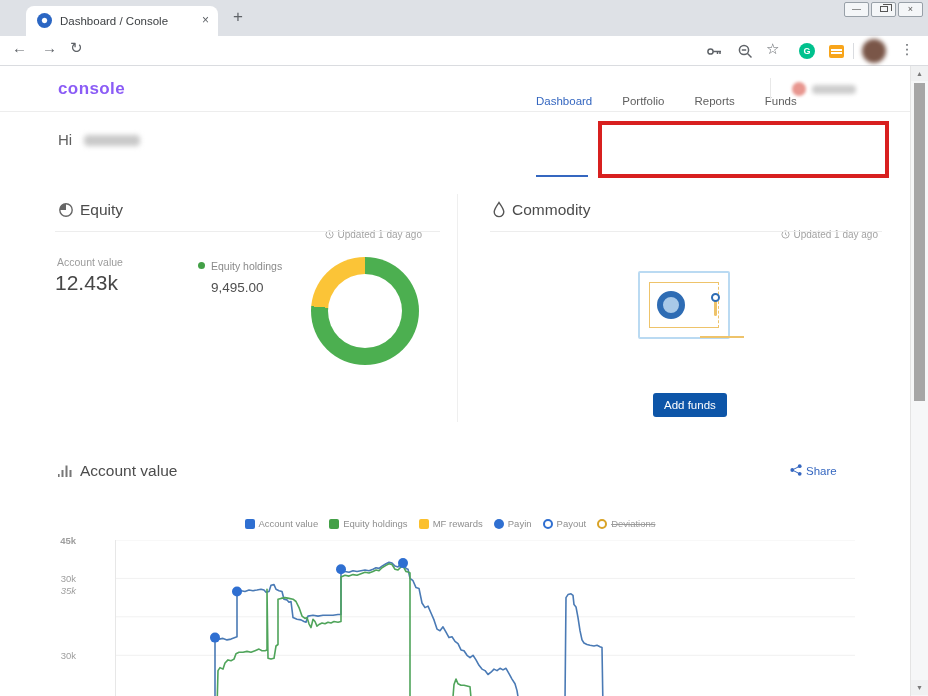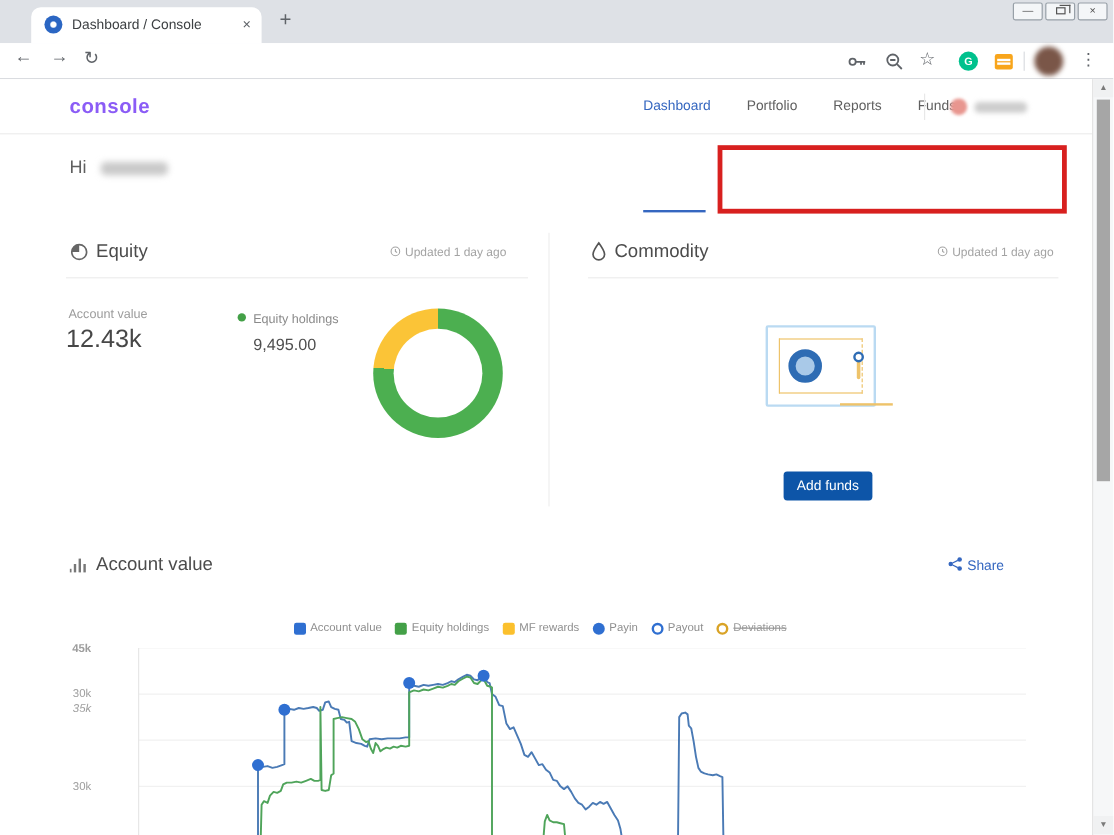--- a/index.html
+++ b/index.html
@@ -34,40 +34,40 @@
   .menu-dots { position:absolute; left:900px; top:5px; font-size:14px; color:#5f6368; }
 
   
   .scrollbar { position:absolute; left:910px; top:66px; width:18px; height:630px; background:#f6f7f8; border-left:1px solid #e4e4e4; }
   .scroll-arrow { position:absolute; left:0; width:17px; height:15px; font-size:7px; color:#7a7a7a; text-align:center; line-height:15px; background:#f0f1f2; }
   .scroll-thumb { position:absolute; left:3px; top:17px; width:11px; height:318px; background:#a6a6a6; }
 
   
   .appheader { position:absolute; left:0; top:66px; width:910px; height:46px; background:#fff; border-bottom:1px solid #ededed; }
   .logo { position:absolute; left:58px; top:13px; font-size:17px; font-weight:bold; color:#8b5cf6; letter-spacing:.4px; }
-  .main-nav { position:absolute; left:536px; top:0; height:46px; display:flex; align-items:center; gap:30px; }
+  .main-nav { position:absolute; left:536px; top:12px; height:46px; display:flex; align-items:center; gap:30px; }
   .nav-item { font-size:11.5px; color:#5f5f5f; cursor:default; }
   .nav-item.active { color:#3567c0; }
   .nav-underline { position:absolute; left:536px; top:109px; width:52px; height:2px; background:#3567c0; }
   .hdr-divider { position:absolute; left:770px; top:12px; width:1px; height:22px; background:#e8e8e8; }
   .hdr-avatar { position:absolute; left:792px; top:16px; width:14px; height:14px; border-radius:50%; background:#e8968f; filter:blur(1.5px); }
   .hdr-name { position:absolute; left:812px; top:19px; width:44px; height:9px; border-radius:4px; background:#cdcdcd; filter:blur(2px); }
 
   
   .greeting { position:absolute; left:58px; top:131px; font-size:15px; color:#5f5f5f; }
   .greeting-name { position:absolute; left:84px; top:135px; width:56px; height:11px; border-radius:4px; background:#c9c9c9; filter:blur(2.5px); }
   .redbox { position:absolute; left:598px; top:121px; width:291px; height:57px; border:4px solid #d8201f; }
   .invite-btn { position:absolute; left:617px; top:131px; width:256px; height:37px; background:#f7f7f8; border:1px solid #ebebed;
                 border-radius:4px; display:flex; align-items:center; cursor:default; }
   .invite-btn svg { margin-left:13px; }
   .invite-label { margin-left:10px; font-size:13.5px; color:#4a4a4a; }
 
   
   .sec-title { position:absolute; font-size:15.5px; color:#4c4c4c; }
-  .updated { position:absolute; font-size:10px; color:#a3a3a3; text-align:right; }
+  .updated { position:absolute; font-size:10px; color:#a3a3a3; text-align:right;margin-top:24px; }
   .updated svg { vertical-align:-1px; margin-right:3px; }
   .hrule { position:absolute; height:1px; background:#ededed; }
 
   
   .acct-label { position:absolute; left:57px; top:256px; font-size:10.5px; color:#9c9c9c; }
   .acct-value { position:absolute; left:55px; top:271px; font-size:21px; color:#474747; }
   .holdings { position:absolute; left:198px; top:256px; }
   .holding { margin-bottom:15px; }
   .hdot { display:inline-block; width:7px; height:7px; border-radius:50%; margin-right:6px; vertical-align:1px; }
   .hlabel { font-size:10.5px; color:#8a8a8a; }

